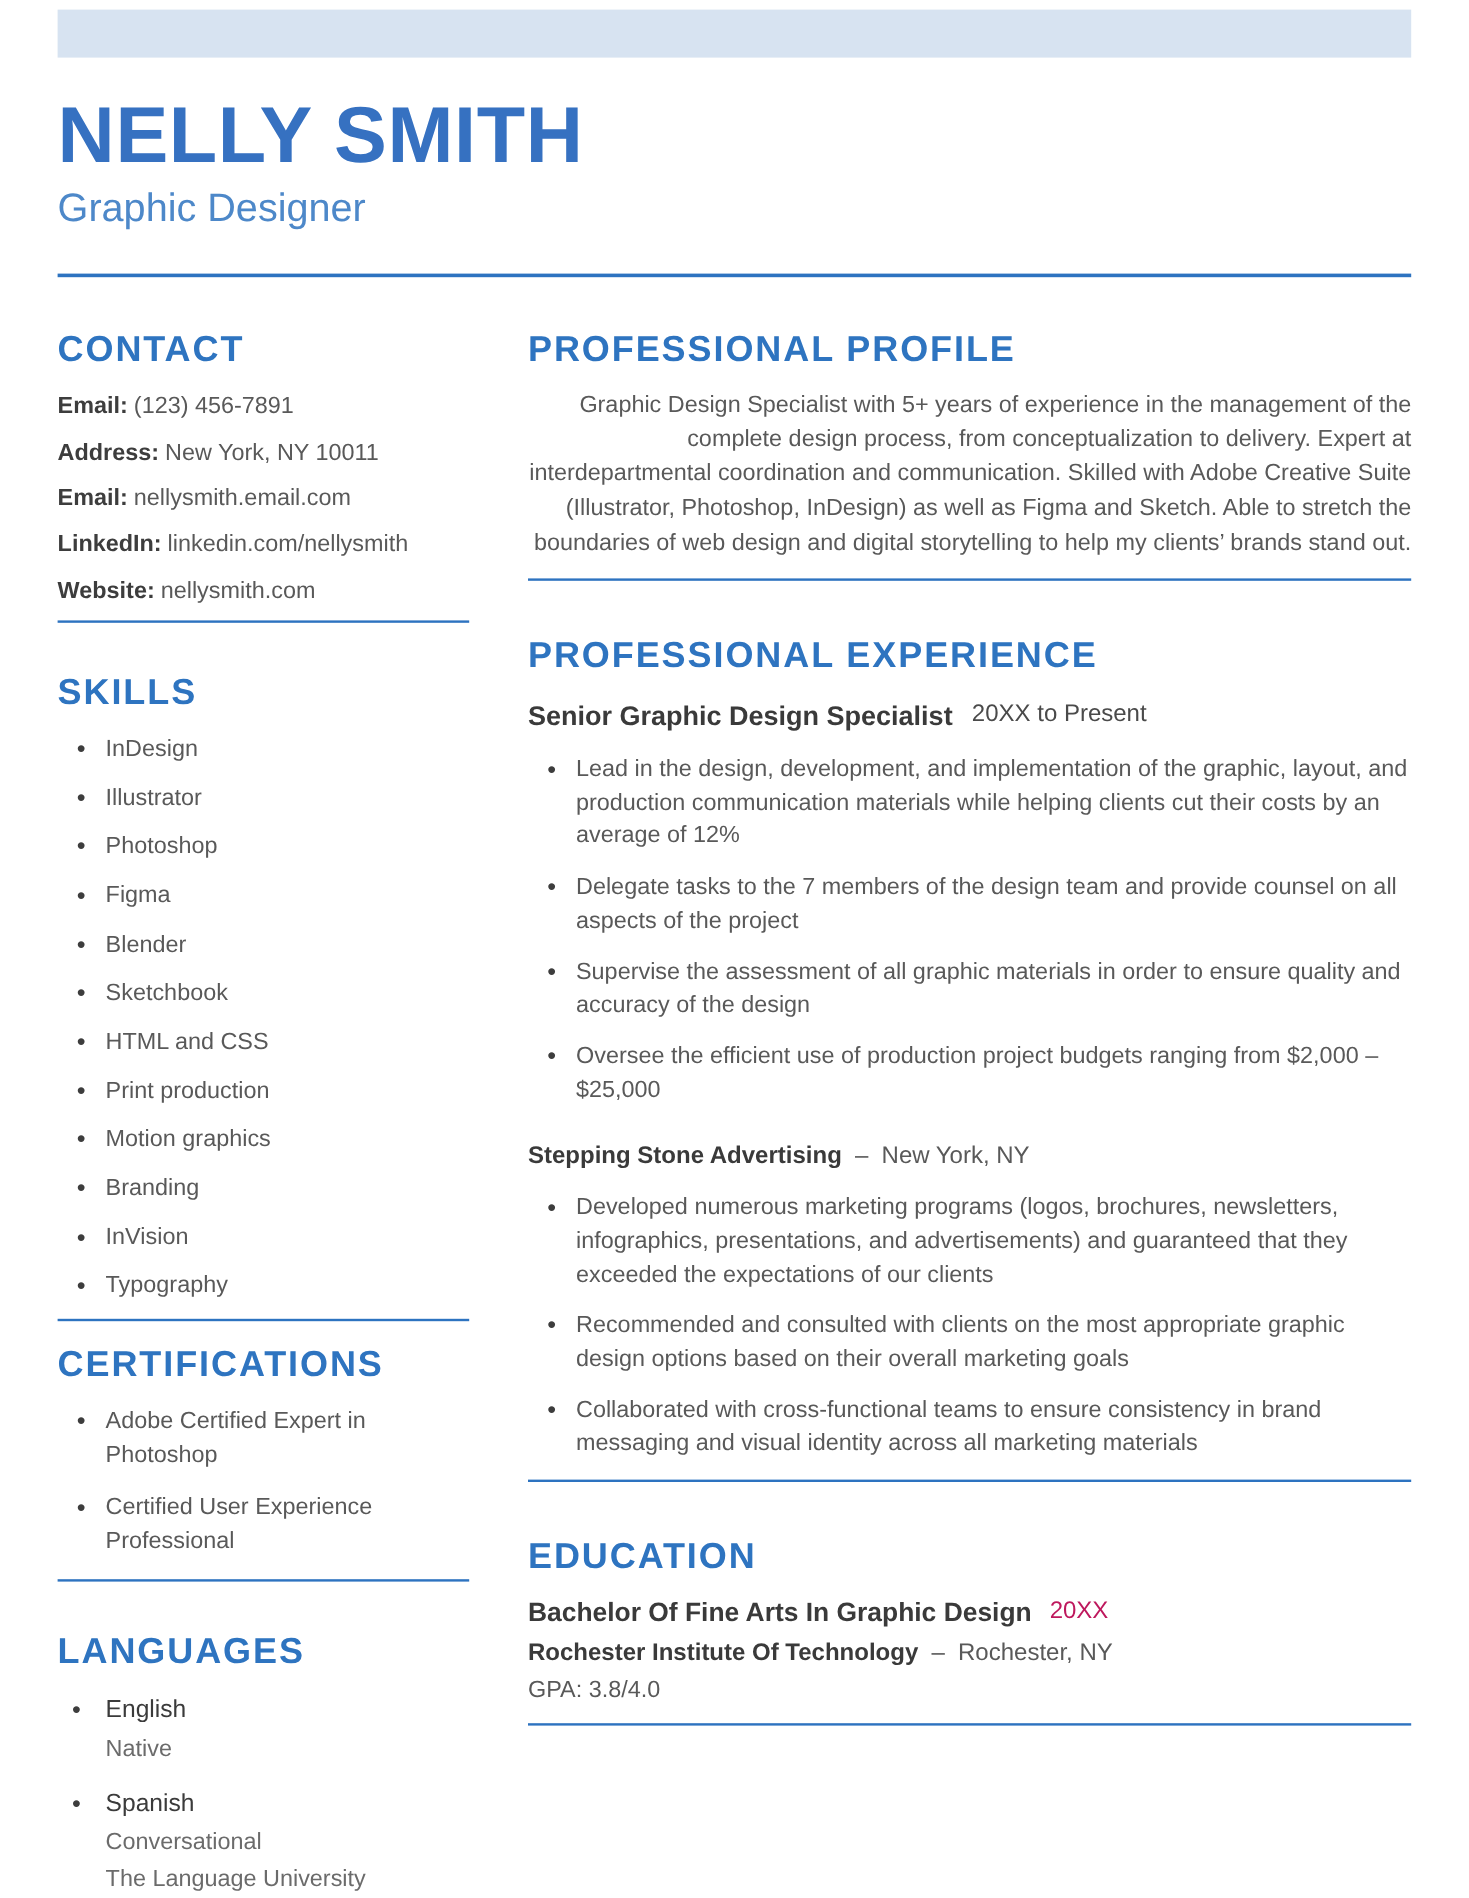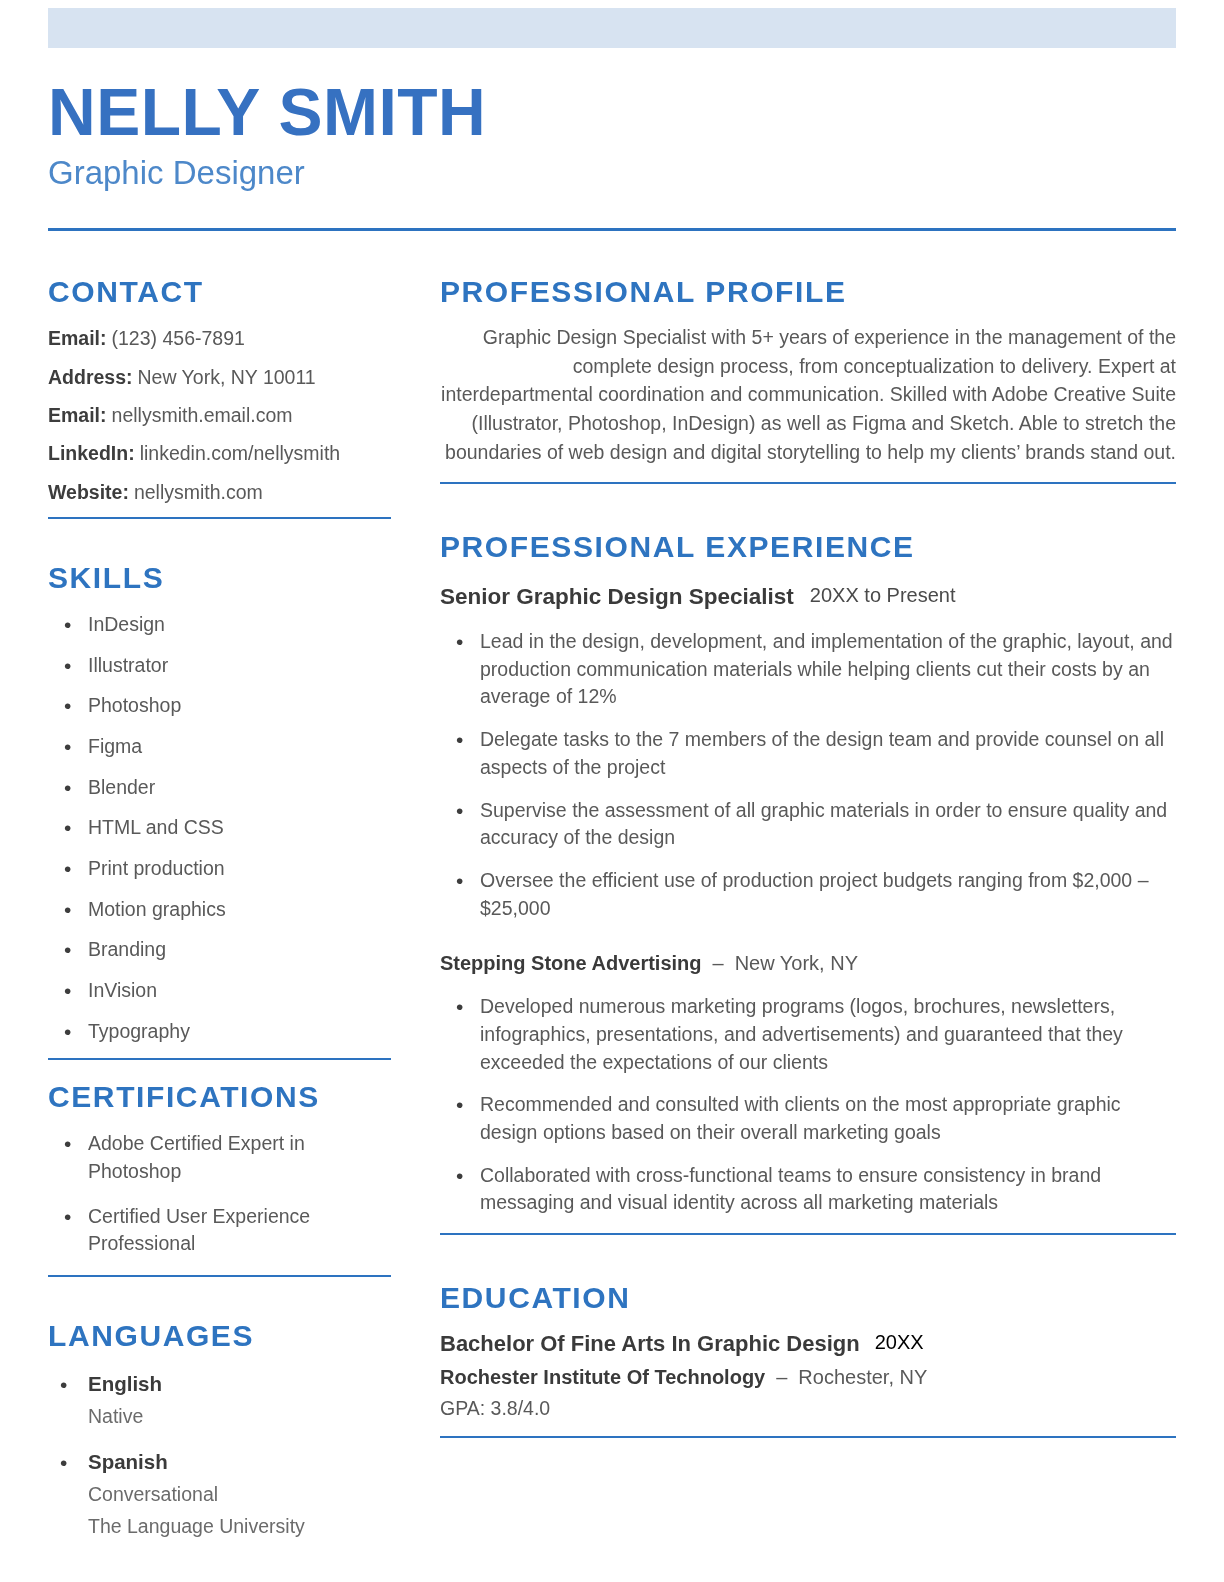--- a/index.html
+++ b/index.html
@@ -77,21 +77,21 @@
     position: absolute;
     left: 16px;
     top: -1px;
     color: #3d3d3d;
     font-size: 21px;
   }
   ul.bullets.certs li { margin-bottom: 17px; }
 
   ul.bullets.langs li { margin-bottom: 16px; }
   ul.bullets.langs li::before { left: 12px; top: 1px; }
-  .lang-name { font-size: 20.5px; font-weight: 700; color: #3b3b3b; }
+  .lang-name { font-size: 20.5px; font-weight: 400; color: #3b3b3b; }
   .lang-level { margin-top: 5px; font-size: 19.5px; color: #6b6b6b; }
   .lang-extra { margin-top: 4px; font-size: 19.5px; color: #6b6b6b; }
 
   
   .profile-text {
     margin: 14px 0 0 0;
     font-size: 19.5px;
     line-height: 1.465;
     color: #595959;
     text-align: right;
@@ -104,21 +104,21 @@
   .job-title-row, .degree-row { display: flex; align-items: flex-start; }
   .job-title { font-size: 22.5px; font-weight: 700; color: #3a3a3a; }
   .job-dates { margin-left: 16px; font-size: 20px; color: #4a4a4a; }
   .company-row, .school-row { margin-top: 9px; font-size: 20px; color: #595959; }
   .company, .school { font-weight: 700; color: #3a3a3a; }
   .dash { margin: 0 11px; color: #595959; }
   .job ul.bullets { margin-top: 18px; }
   .job ul.bullets li { margin-bottom: 15px; }
 
   .degree { font-size: 22px; font-weight: 700; color: #3a3a3a; }
-  .degree-year { margin-left: 15px; font-size: 20px; color: #000000; }
+  .degree-year { margin-left: 15px; font-size: 20px; color: #be185d; }
   .edu-block { margin-top: 16px; }
   .gpa { margin-top: 8px; font-size: 19.5px; color: #595959; }
   .edu-rule { margin-top: 16px; }
 </style>
 </head>
 <body>
 
 <div class="page">
 
   <div class="banner"></div>
@@ -166,20 +166,21 @@
             <li>InDesign</li>
 
             <li>Illustrator</li>
 
             <li>Photoshop</li>
 
             <li>Figma</li>
 
             <li>Blender</li>
 
+            <li>Sketchbook</li>
 
             <li>HTML and CSS</li>
 
             <li>Print production</li>
 
             <li>Motion graphics</li>
 
             <li>Branding</li>
 
             <li>InVision</li>

